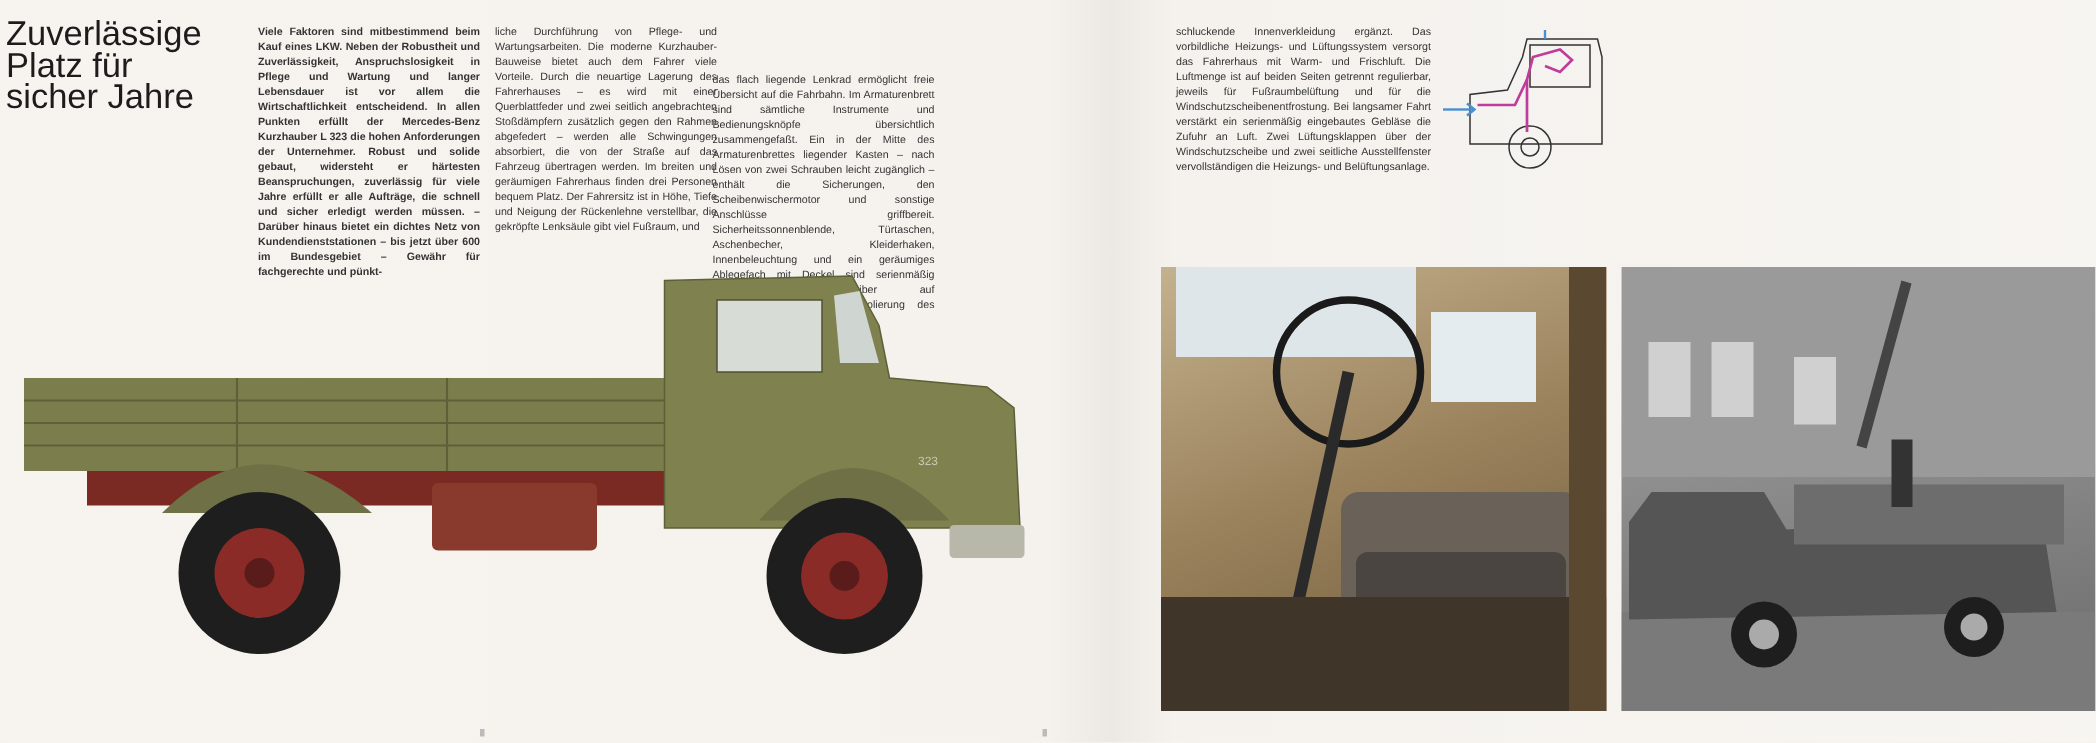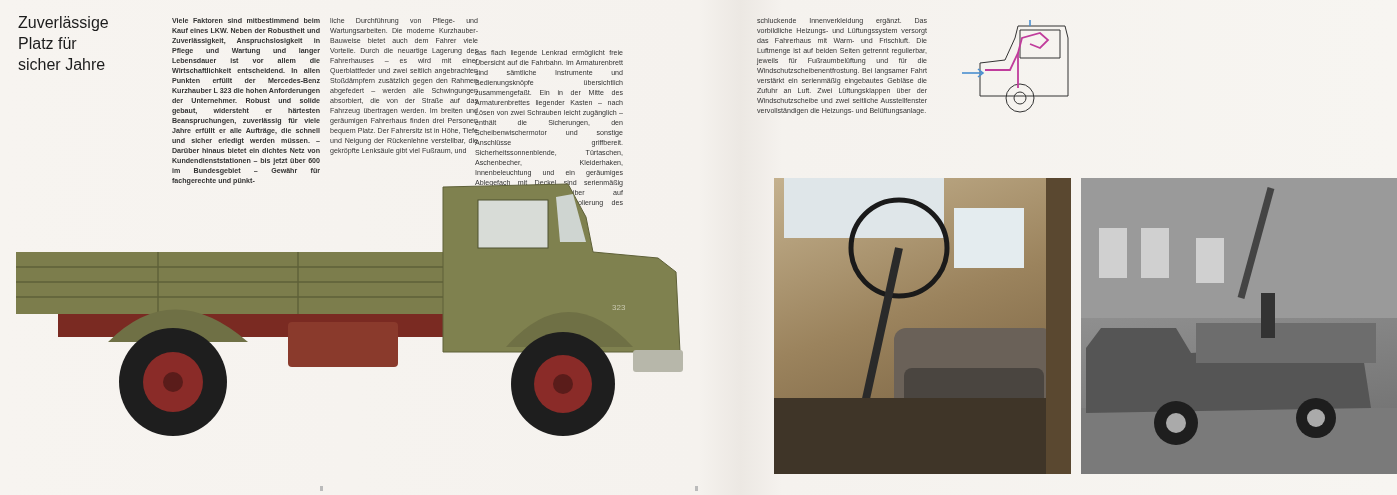--- a/index.html
+++ b/index.html
@@ -1,24 +1,24 @@
 <!DOCTYPE html>
 <html><head>
 <meta charset="utf-8">
 <style>
   html,body{margin:0;padding:0;}
   body{width:1397px;height:495px;overflow:hidden;background:#f6f3ef;font-family:"Liberation Sans",sans-serif;color:#2a2a2a;position:relative;}
   .spread{position:absolute;inset:0;background:linear-gradient(90deg,#f7f4f0 0%,#f5f2ee 50%,#ece8e3 53%,#f5f2ee 56%,#f7f5f1 100%);}
-  .headline{position:absolute;left:18px;top:12px;font-size:16px;line-height:21px;color:#1c1c1c;font-weight:400;}
+  .headline{position:absolute;left:4px;top:12px;font-size:23px;line-height:21px;color:#1c1c1c;font-weight:400;}
   .col{position:absolute;top:16px;width:148px;font-size:7.1px;line-height:10px;text-align:justify;color:#333;}
   .col p{margin:0;}
   .c1{left:172px;font-weight:bold;}
   .c2{left:330px;}
   .c3{left:475px;margin-top:32px;}
-  .c4{left:757px;width:170px;}
+  .c4{left:784px;width:170px;}
   .diagram{position:absolute;left:960px;top:18px;width:120px;height:100px;}
   .truck{position:absolute;left:8px;top:172px;width:680px;height:270px;}
   .photo{position:absolute;overflow:hidden;}
   .interior{left:774px;top:178px;width:297px;height:296px;background:linear-gradient(160deg,#c4b18e 0%,#9b835d 45%,#6c5638 100%);}
   .depot{left:1081px;top:178px;width:316px;height:296px;background:linear-gradient(170deg,#b5b5b5 0%,#8f8f8f 40%,#6a6a6a 100%);filter:grayscale(1);}
   .page-mark{position:absolute;top:486px;width:3px;height:5px;background:#bbb;}
 </style>
 </head>
 <body>
 

